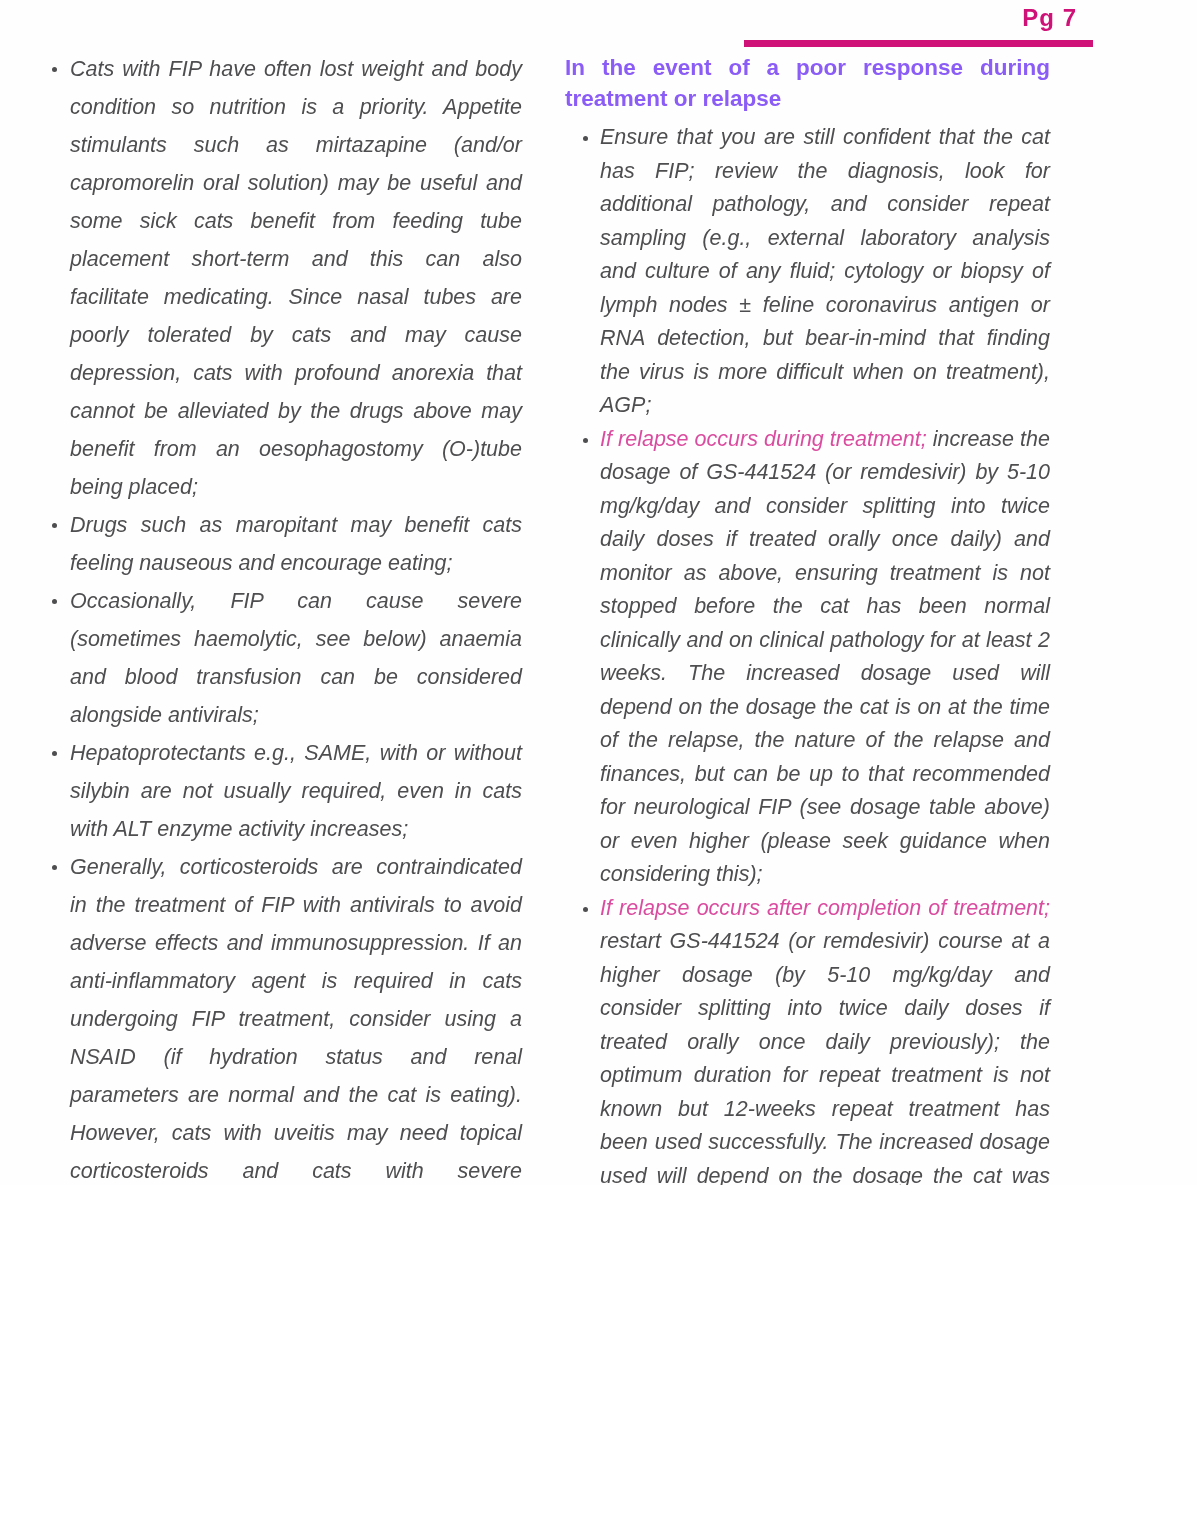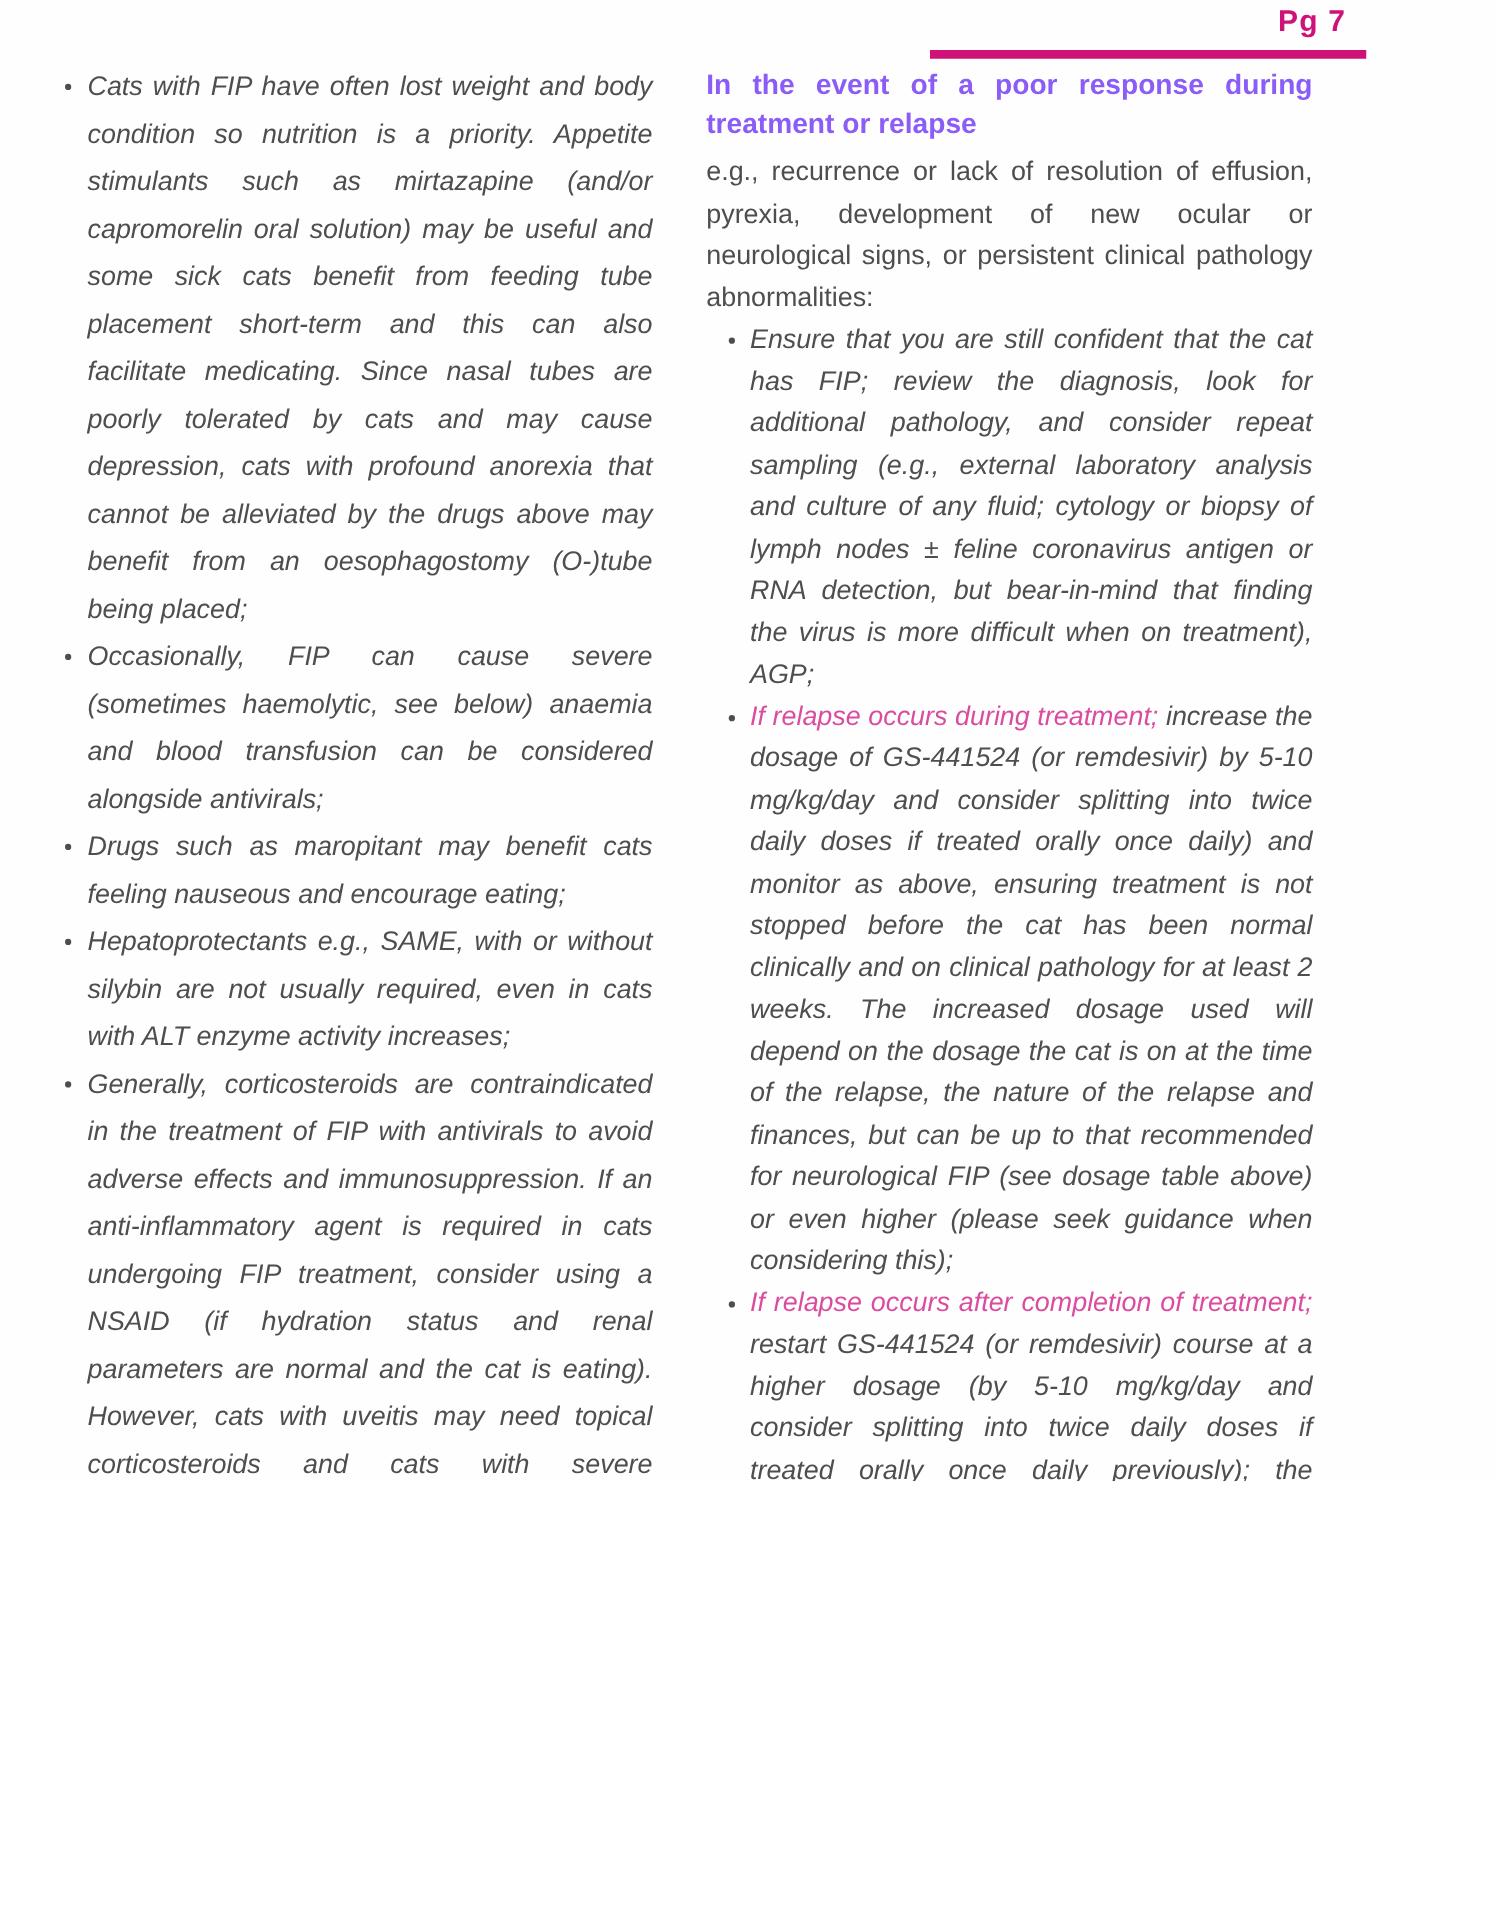--- a/index.html
+++ b/index.html
@@ -62,30 +62,29 @@
 <body>
 
 <div class="page">
 
   <div class="pg-label">Pg 7</div>
   <div class="header-rule"></div>
 
   <div class="col-left">
     <ul class="blist">
       <li><span class="dot"></span><span>Cats with FIP have often lost weight and body condition so nutrition is a priority. Appetite stimulants such as mirtazapine (and/or capromorelin oral solution) may be useful and some sick cats benefit from feeding tube placement short-term and this can also facilitate medicating. Since nasal tubes are poorly tolerated by cats and may cause depression, cats with profound anorexia that cannot be alleviated by the drugs above may benefit from an oesophagostomy (O-)tube being placed;</span></li>
+      <li><span class="dot"></span><span>Drugs such as maropitant may benefit cats feeling nauseous and encourage eating;</span></li>
       <li><span class="dot"></span><span>Occasionally, FIP can cause severe (sometimes haemolytic, see below) anaemia and blood transfusion can be considered alongside antivirals;</span></li>
-      <li><span class="dot"></span><span>Drugs such as maropitant may benefit cats feeling nauseous and encourage eating;</span></li>
       <li><span class="dot"></span><span>Hepatoprotectants e.g., SAME, with or without silybin are not usually required, even in cats with ALT enzyme activity increases;</span></li>
       <li><span class="dot"></span><span>Generally, corticosteroids are contraindicated in the treatment of FIP with antivirals to avoid adverse effects and immunosuppression. If an anti-inflammatory agent is required in cats undergoing FIP treatment, consider using a NSAID (if hydration status and renal parameters are normal and the cat is eating). However, cats with uveitis may need topical corticosteroids and cats with severe neurological signs occasionally require short-term systemic corticosteroids (1-5 days) to reduce inflammation. Rarely, cats with FIP develop immune-mediated haemolytic anaemia (IMHA) and these often require systemic corticosteroid treatment for more than a few days to help resolve the anaemia alongside the antiviral treatment.</span></li>
     </ul>
   </div>
 
   <div class="col-right">
     <div class="section-heading">In the event of a poor response during treatment or relapse</div>
-    <p class="section-intro">e.g., recurrence or lack of resolution of effusion, pyrexia, development of new ocular or neurological signs, or persistent clinical pathology abnormalities:</p>
     <ul class="blist">
       <li><span class="dot"></span><span class="lead"></span><span>Ensure that you are still confident that the cat has FIP; review the diagnosis, look for additional pathology, and consider repeat sampling (e.g., external laboratory analysis and culture of any fluid; cytology or biopsy of lymph nodes ± feline coronavirus antigen or RNA detection, but bear-in-mind that finding the virus is more difficult when on treatment), AGP;</span></li>
       <li><span class="dot"></span><span class="lead">If relapse occurs during treatment;</span><span> increase the dosage of GS-441524 (or remdesivir) by 5-10 mg/kg/day and consider splitting into twice daily doses if treated orally once daily) and monitor as above, ensuring treatment is not stopped before the cat has been normal clinically and on clinical pathology for at least 2 weeks. The increased dosage used will depend on the dosage the cat is on at the time of the relapse, the nature of the relapse and finances, but can be up to that recommended for neurological FIP (see dosage table above) or even higher (please seek guidance when considering this);</span></li>
       <li><span class="dot"></span><span class="lead">If relapse occurs after completion of treatment;</span><span> restart GS-441524 (or remdesivir) course at a higher dosage (by 5-10 mg/kg/day and consider splitting into twice daily doses if treated orally once daily previously); the optimum duration for repeat treatment is not known but 12-weeks repeat treatment has been used successfully. The increased dosage used will depend on the dosage the cat was previously treated with and the nature of the relapse, but can be up to that recommended for neurological FIP (see dosage table 1 above);</span></li>
     </ul>
   </div>
 
   <svg class="cat" style="left:58px;top:1314px" width="52" height="95" viewBox="0 0 52 95">
     <path d="M25 94 C12 94 7 80 11 65 C14 54 20 48 27 46 C37 47 43 58 42 72 C41 86 36 94 25 94 Z"></path>
     <circle cx="21" cy="31" r="13"></circle>

